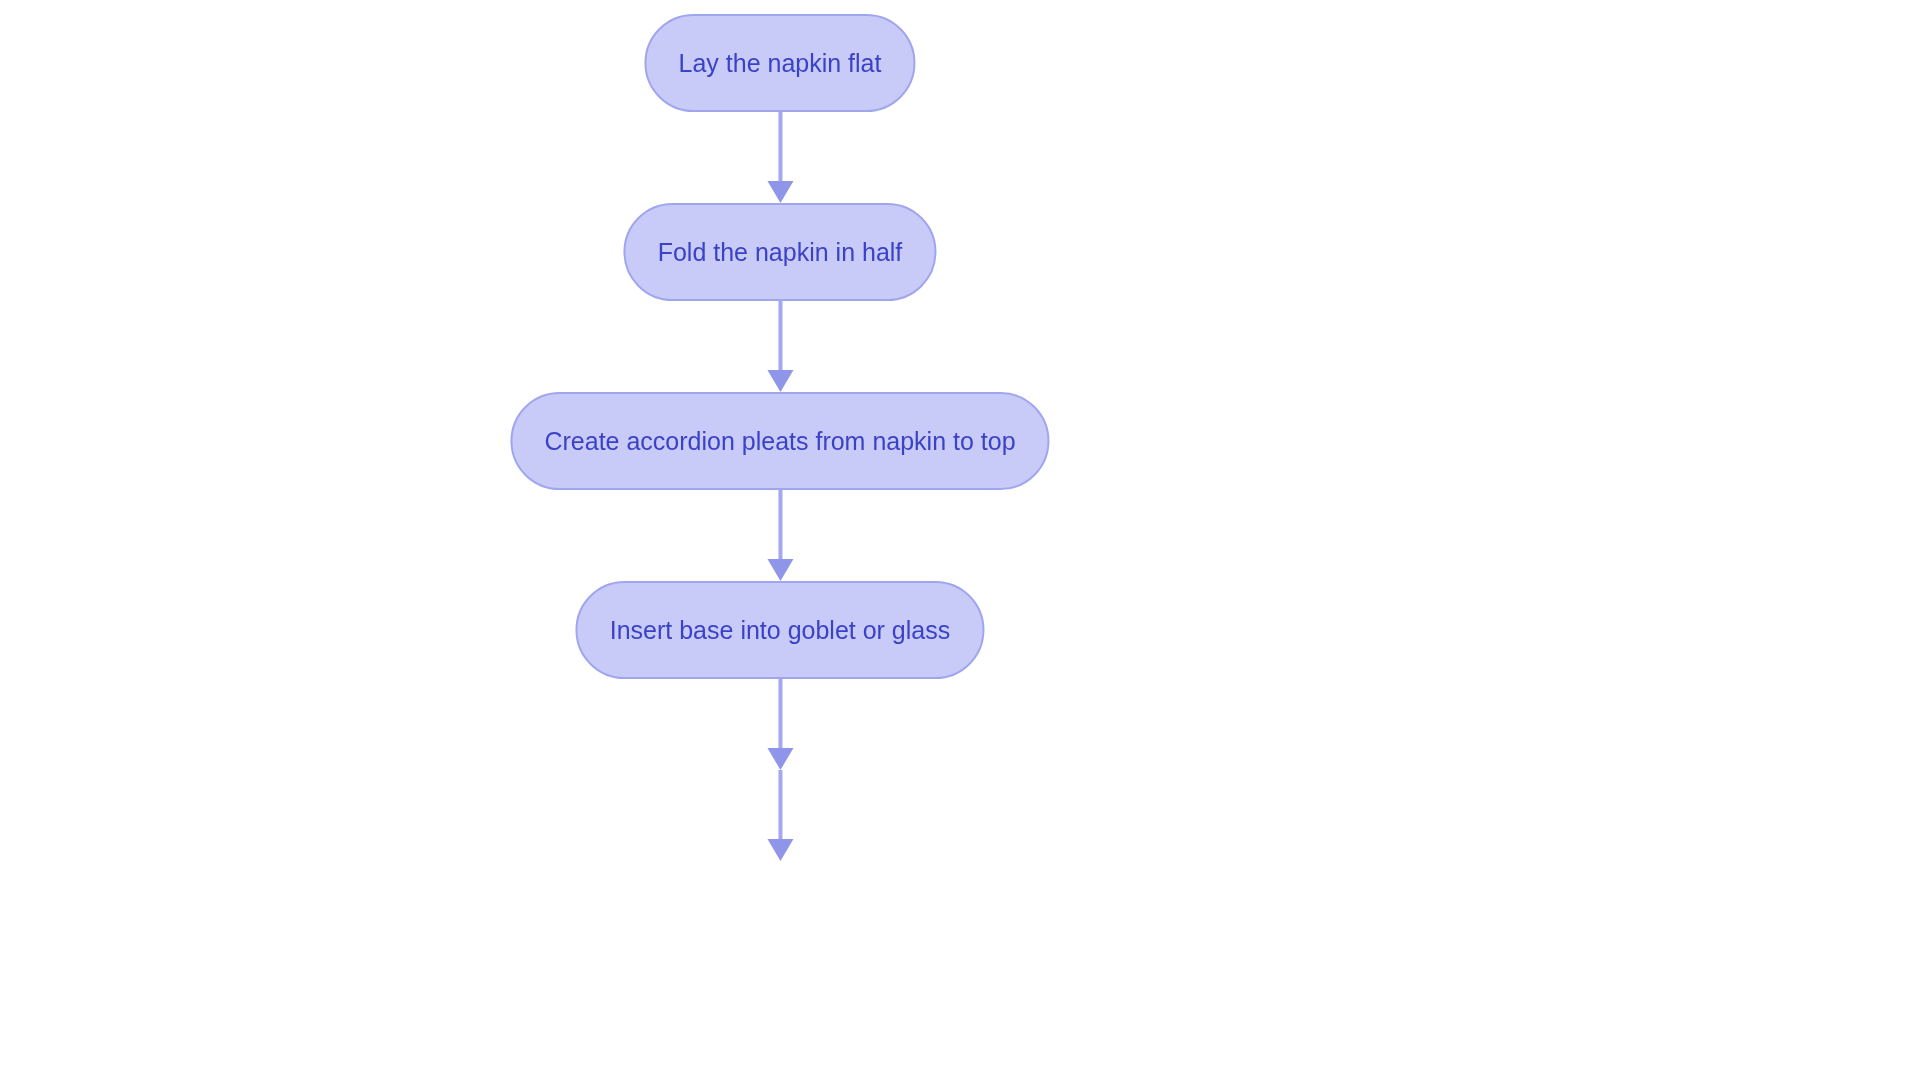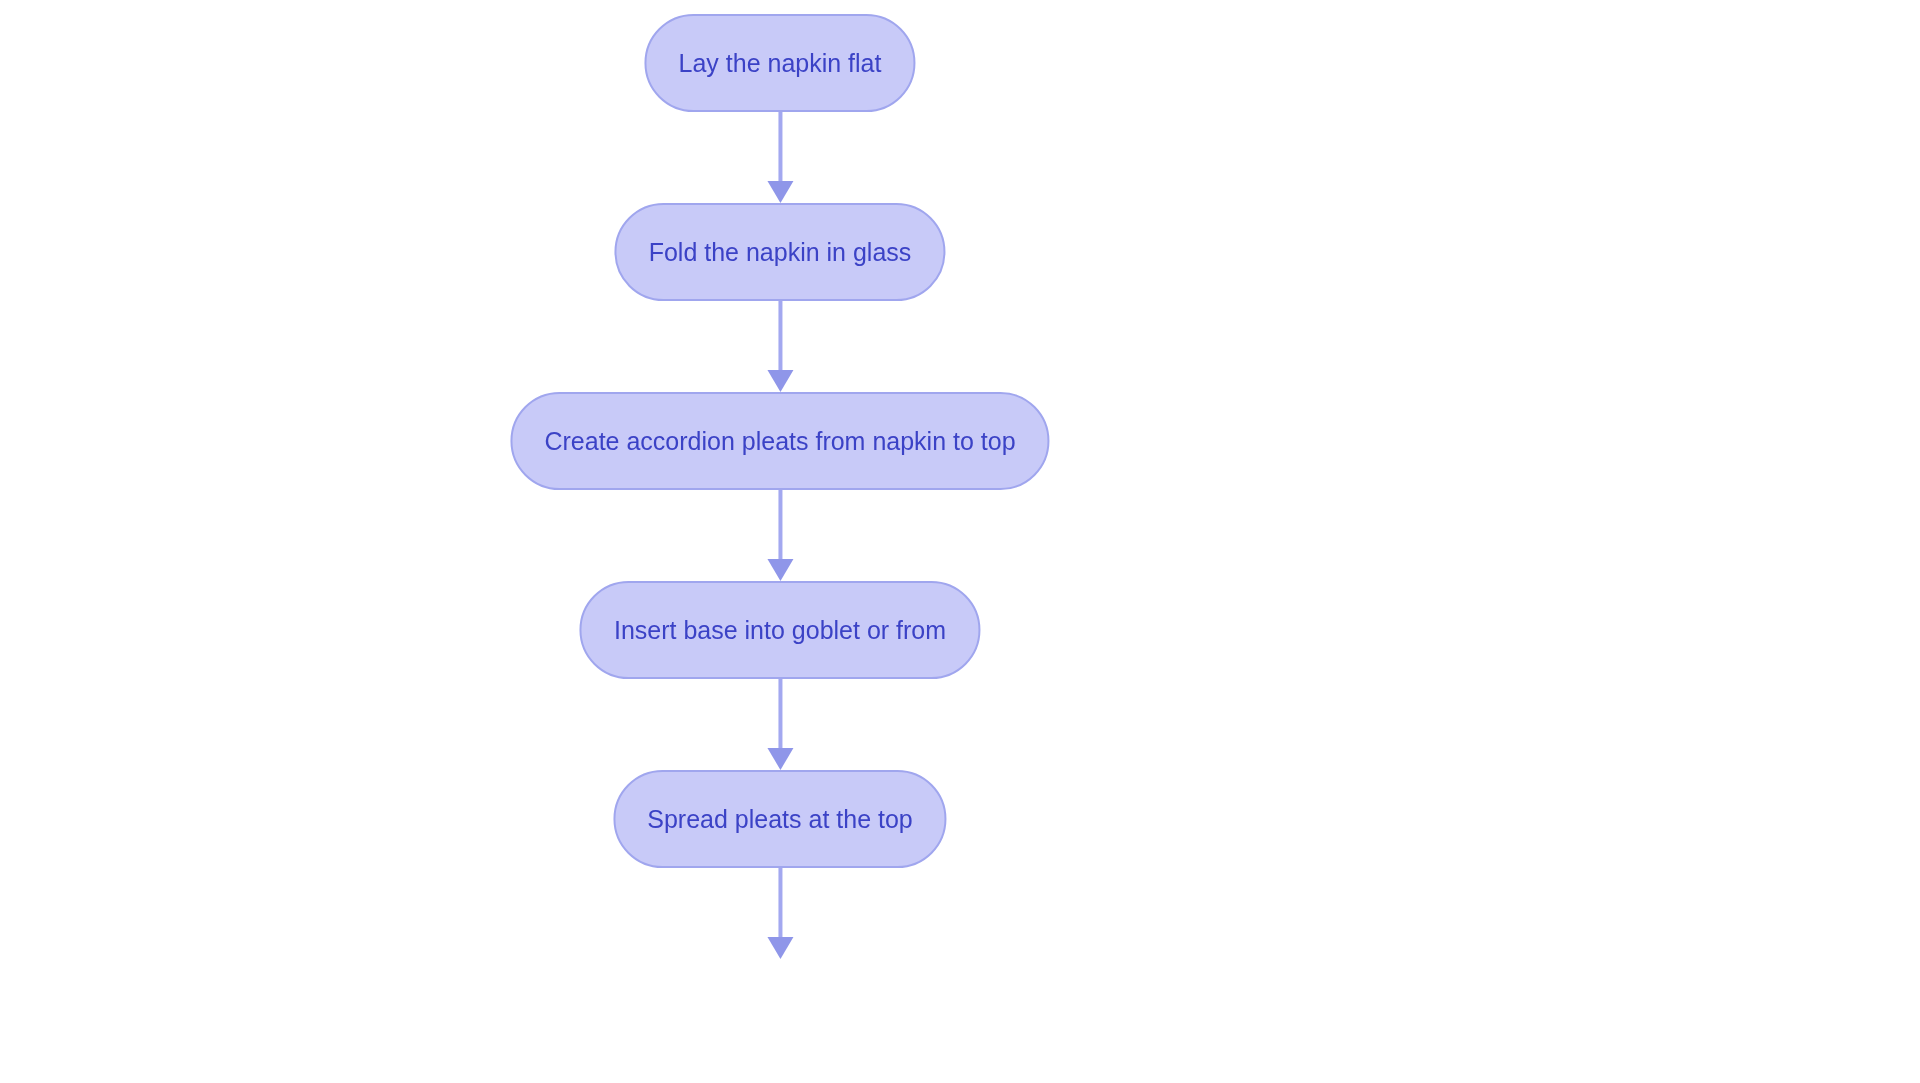--- a/index.html
+++ b/index.html
@@ -83,49 +83,46 @@
     <div class="node">
       <span>Lay the napkin flat</span>
     </div>
 
     <div class="arrow">
       <div class="line"></div>
       <div class="head"></div>
     </div>
 
     <div class="node">
-      <span>Fold the napkin in glass</span>
+      <span>Fold the napkin in half</span>
     </div>
 
     <div class="arrow">
       <div class="line"></div>
       <div class="head"></div>
     </div>
 
     <div class="node">
       <span>Create accordion pleats from napkin to top</span>
     </div>
 
     <div class="arrow">
       <div class="line"></div>
       <div class="head"></div>
     </div>
 
     <div class="node">
-      <span>Insert base into goblet or from</span>
+      <span>Insert base into goblet or glass</span>
     </div>
 
     <div class="arrow">
       <div class="line"></div>
       <div class="head"></div>
     </div>
 
-    <div class="node">
-      <span>Spread pleats at the top</span>
-    </div>
 
     <div class="arrow">
       <div class="line"></div>
       <div class="head"></div>
     </div>
 
 
   </div>
 </div>
 

